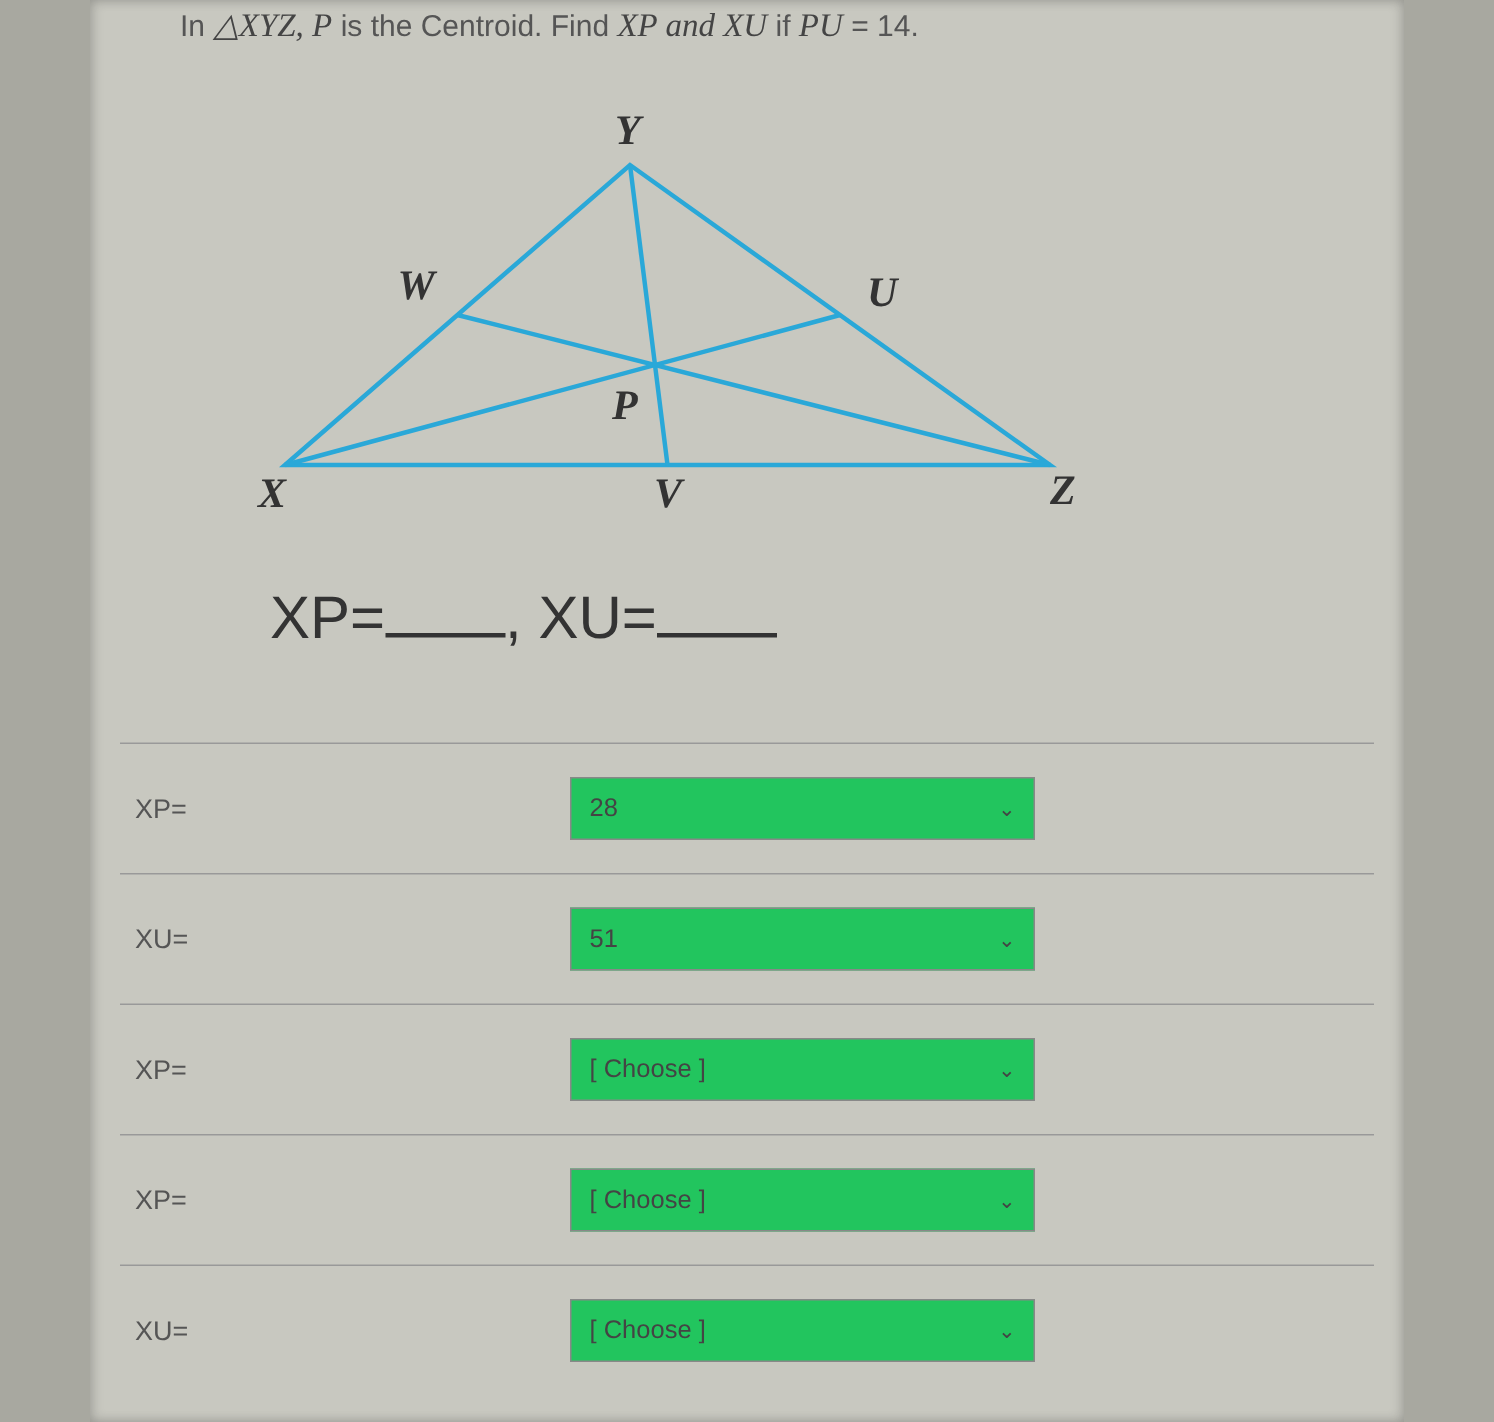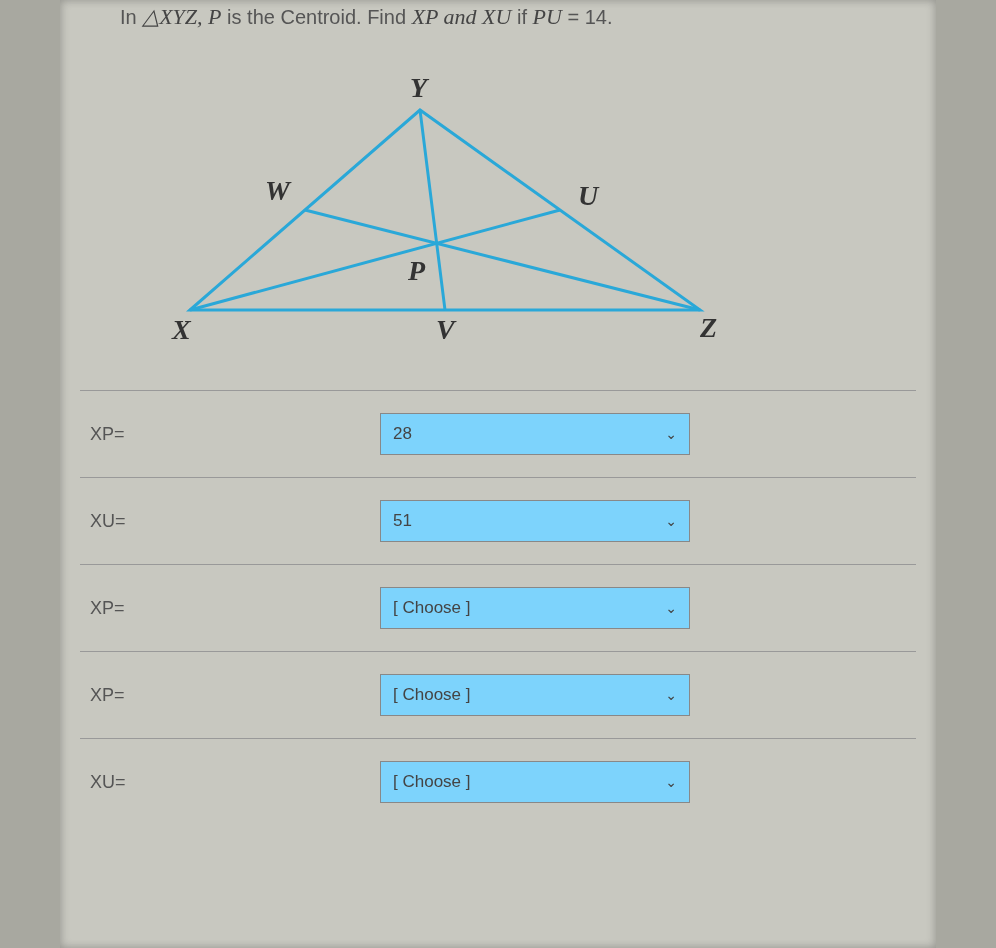--- a/index.html
+++ b/index.html
@@ -68,21 +68,21 @@
   }
   .answer-label {
     width: 300px;
     padding-left: 10px;
     font-size: 18px;
     color: #555;
   }
   .answer-select {
     width: 310px;
     height: 42px;
-    background: #7dd3fc;
+    background: #22c55e;
     border: 1px solid #888;
     font-size: 17px;
     padding: 0 12px;
     display: flex;
     align-items: center;
     justify-content: space-between;
     color: #444;
   }
   .chev {
     font-size: 14px;
@@ -111,20 +111,23 @@
     </svg>
     <div class="vlabel" style="left:250px; top:2px;">Y</div>
     <div class="vlabel" style="left:105px; top:105px;">W</div>
     <div class="vlabel" style="left:418px; top:110px;">U</div>
     <div class="vlabel" style="left:248px; top:185px;">P</div>
     <div class="vlabel" style="left:12px; top:244px;">X</div>
     <div class="vlabel" style="left:276px; top:244px;">V</div>
     <div class="vlabel" style="left:540px; top:242px;">Z</div>
   </div>
 
+  <div class="fillin">
+    <span>XP=</span><span class="blank"></span><span>, </span><span>XU=</span><span class="blank"></span>
+  </div>
 
   <div class="answer-grid">
     <div class="answer-row">
       <div class="answer-label">XP=</div>
       <div class="answer-select">
         <span>28</span>
         <span class="chev">⌄</span>
       </div>
     </div>
     <div class="answer-row">

